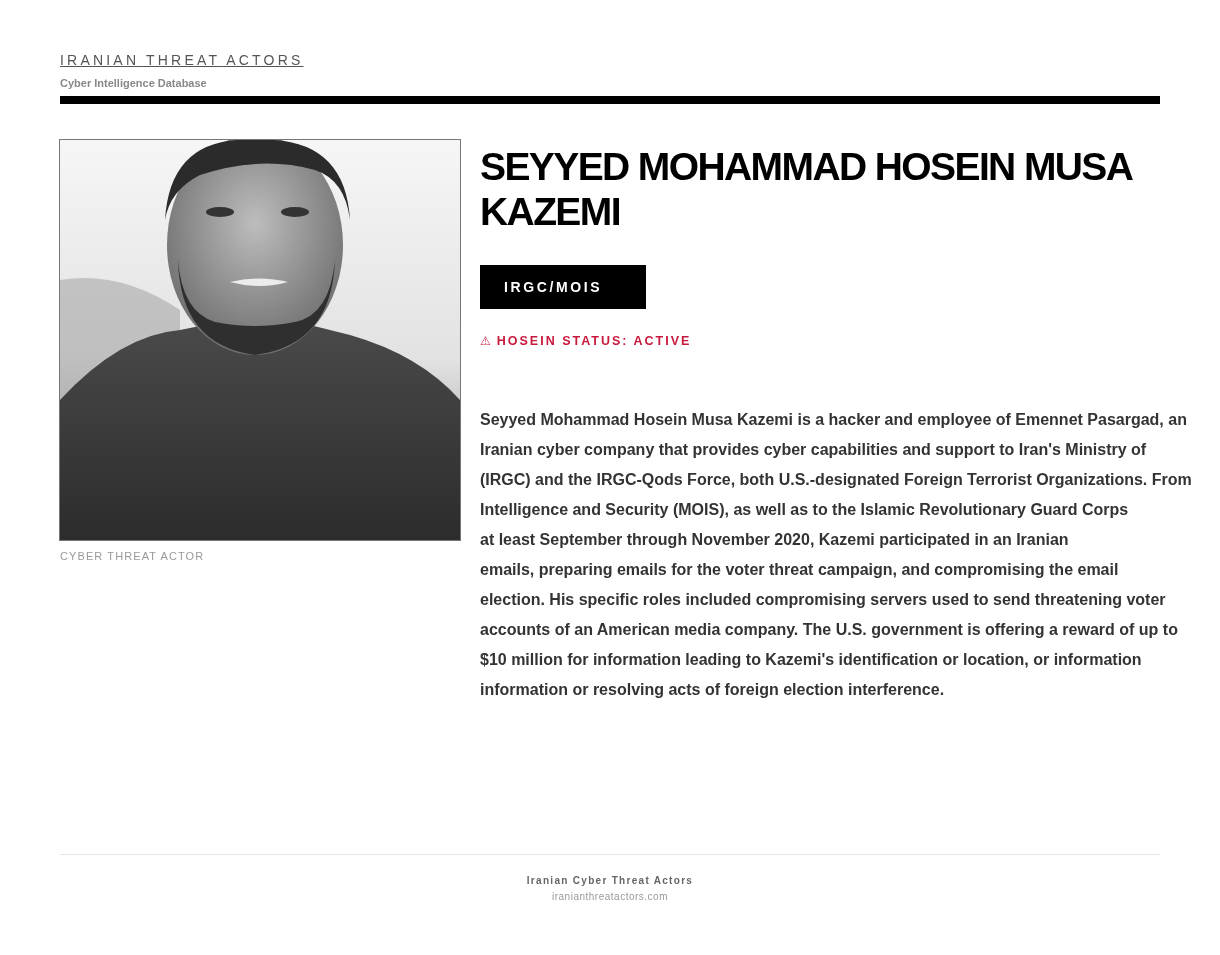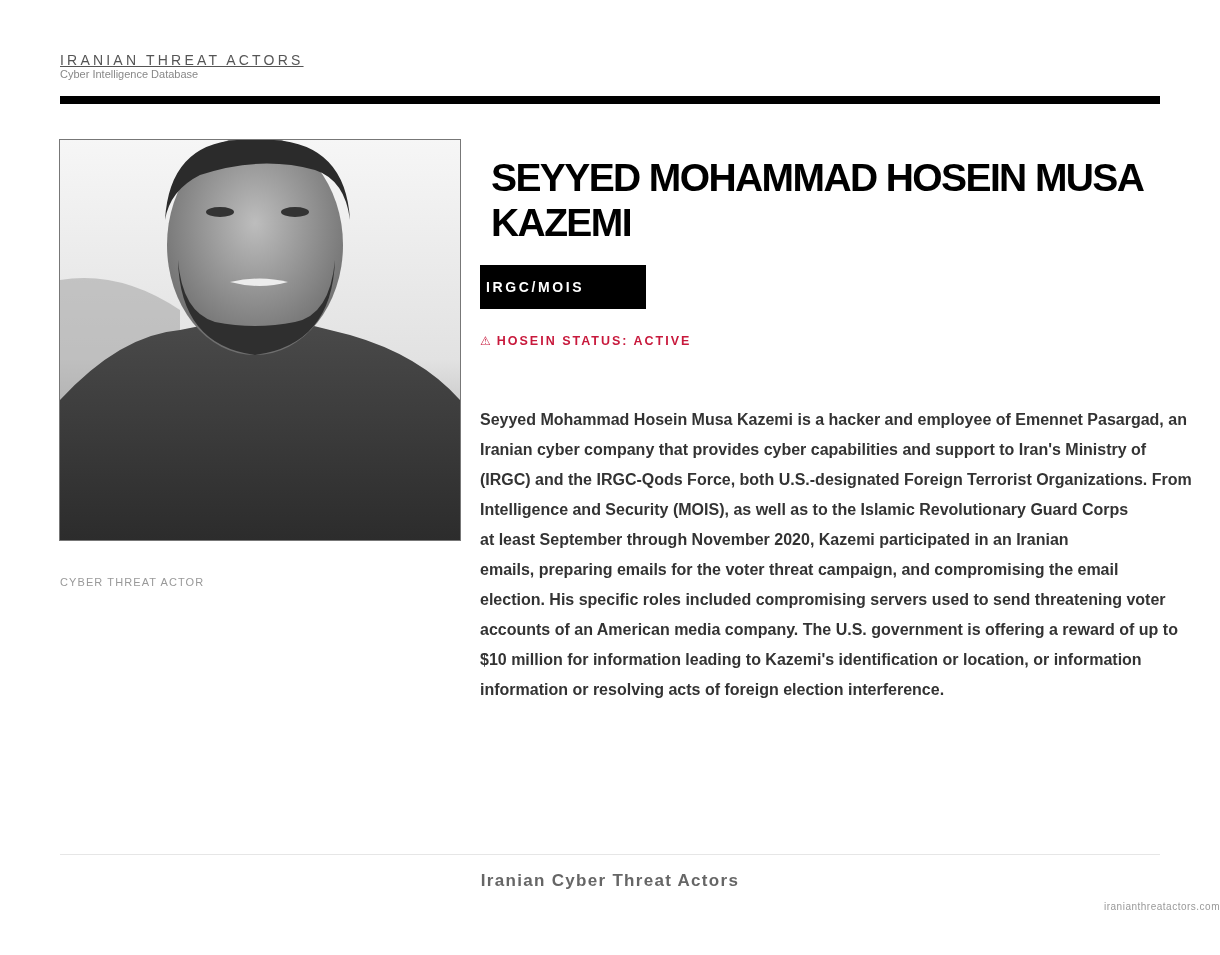--- a/index.html
+++ b/index.html
@@ -6,60 +6,60 @@
     body {
       width: 1220px; height: 955px; position: relative; overflow: hidden;
       font-family: "Liberation Sans", sans-serif; color: #222;
     }
     .site-header { position: absolute; left: 60px; top: 52px; width: 1100px; }
     .site-title {
       font-size: 14px; letter-spacing: 3.2px; color: #555; text-transform: uppercase;
       line-height: 16px;
       text-decoration: underline;
     }
-    .site-subtitle { font-size: 11px; color: #888; line-height: 13px; }
+    .site-subtitle { font-size: 11px; color: #888; margin-top: 9px; line-height: 13px; font-weight: bold; }
     .rule { position: absolute; left: 60px; top: 96px; width: 1100px; height: 8px; background: #000; }
 
     .photo-wrap {
       position: absolute; left: 59px; top: 139px; width: 400px; height: 400px;
       border: 1px solid #777; overflow: hidden; background: #eee;
     }
     .photo-wrap svg { display: block; width: 400px; height: 400px; }
     .photo-caption {
-      position: absolute; left: 60px; top: 576px; font-size: 11px; letter-spacing: 1.1px;
+      position: absolute; left: 60px; top: 550px; font-size: 11px; letter-spacing: 1.1px;
       color: #999; text-transform: uppercase;
     }
 
     .actor-name {
-      position: absolute; left: 480px; top: 144px; width: 680px; margin: 11px;
+      position: absolute; left: 480px; top: 144px; width: 680px; margin: 0;
       font-size: 39px; line-height: 45px; font-weight: 700; letter-spacing: -1.6px;
       color: #000; text-transform: uppercase;
     }
     .affiliation-badge {
       position: absolute; left: 480px; top: 265px; width: 166px; height: 44px;
-      background: #000; color: #fff; box-sizing: border-box; padding-left: 6px;
+      background: #000; color: #fff; box-sizing: border-box; padding-left: 24px;
       font-size: 14px; font-weight: 700; letter-spacing: 2.6px; line-height: 44px;
     }
     .threat-status {
       position: absolute; left: 480px; top: 333px; color: #c8193c;
       font-size: 12.5px; font-weight: 700; letter-spacing: 2px; line-height: 16px;
       display: flex; align-items: center; gap: 6px;
     }
     .threat-status .warn { font-size: 12px; font-weight: 400; letter-spacing: 0; }
 
     .bio {
       position: absolute; left: 480px; top: 405px; width: 700px; margin: 0;
       font-size: 16px; line-height: 30px; color: #333; font-weight: bold;
     }
     .bio-line { display: block; white-space: nowrap; }
 
     .footer-rule { position: absolute; left: 60px; top: 854px; width: 1100px; height: 1px; background: #e6e6e6; }
     .footer { position: absolute; left: 0; top: 874px; width: 1220px; text-align: center; }
-    .footer-title { font-size: 17px; font-weight: 700; letter-spacing: 1.3px; color: #666; line-height: 14px; }
-    .footer-url { font-size: 10px; color: #999; margin-top: 13px; letter-spacing: 0.5px; line-height: 12px; text-align: right; }
+    .footer-title { font-size: 10px; font-weight: 700; letter-spacing: 1.3px; color: #666; line-height: 14px; }
+    .footer-url { font-size: 10px; color: #999; margin-top: 3px; letter-spacing: 0.5px; line-height: 12px; }
   </style>
 </head>
 <body>
 
 <header class="site-header">
   <div class="site-title">IRANIAN THREAT ACTORS</div>
   <div class="site-subtitle">Cyber Intelligence Database</div>
 </header>
 <div class="rule"></div>
 

